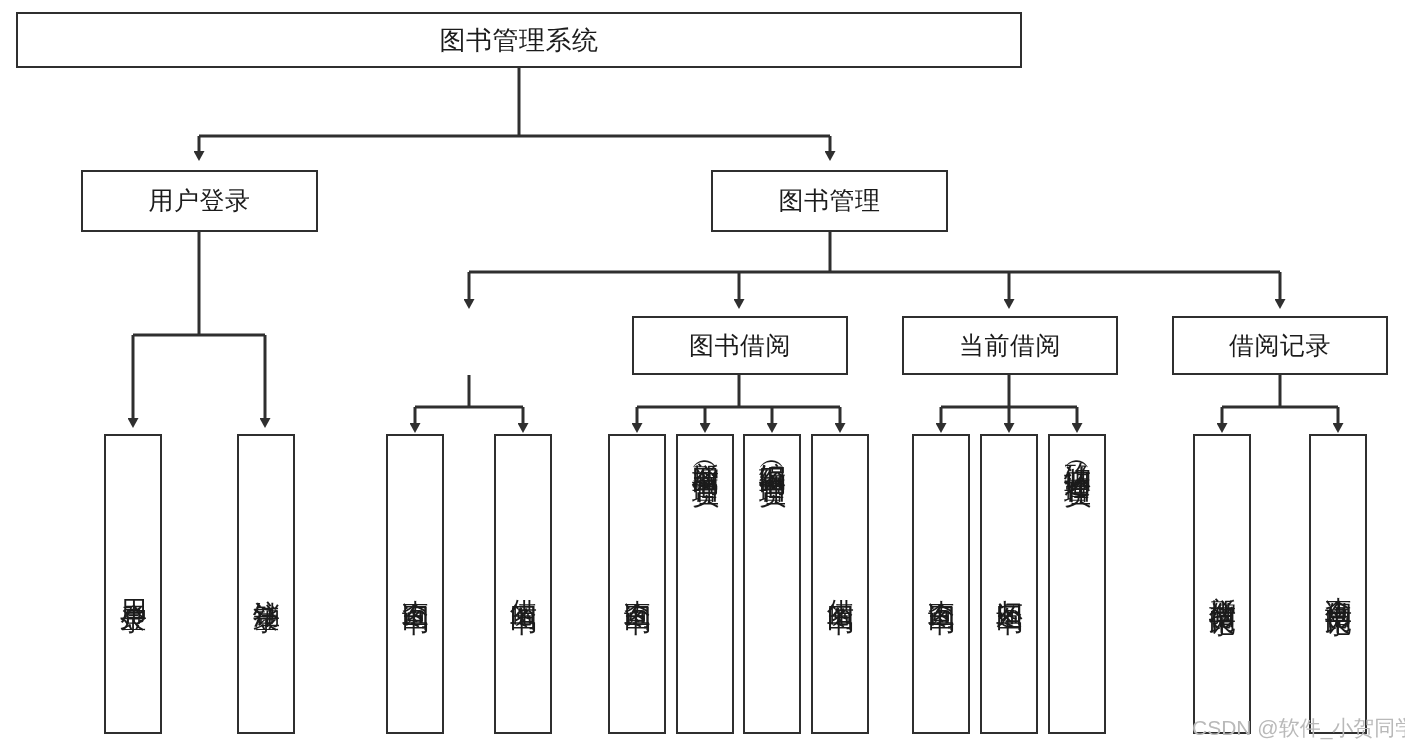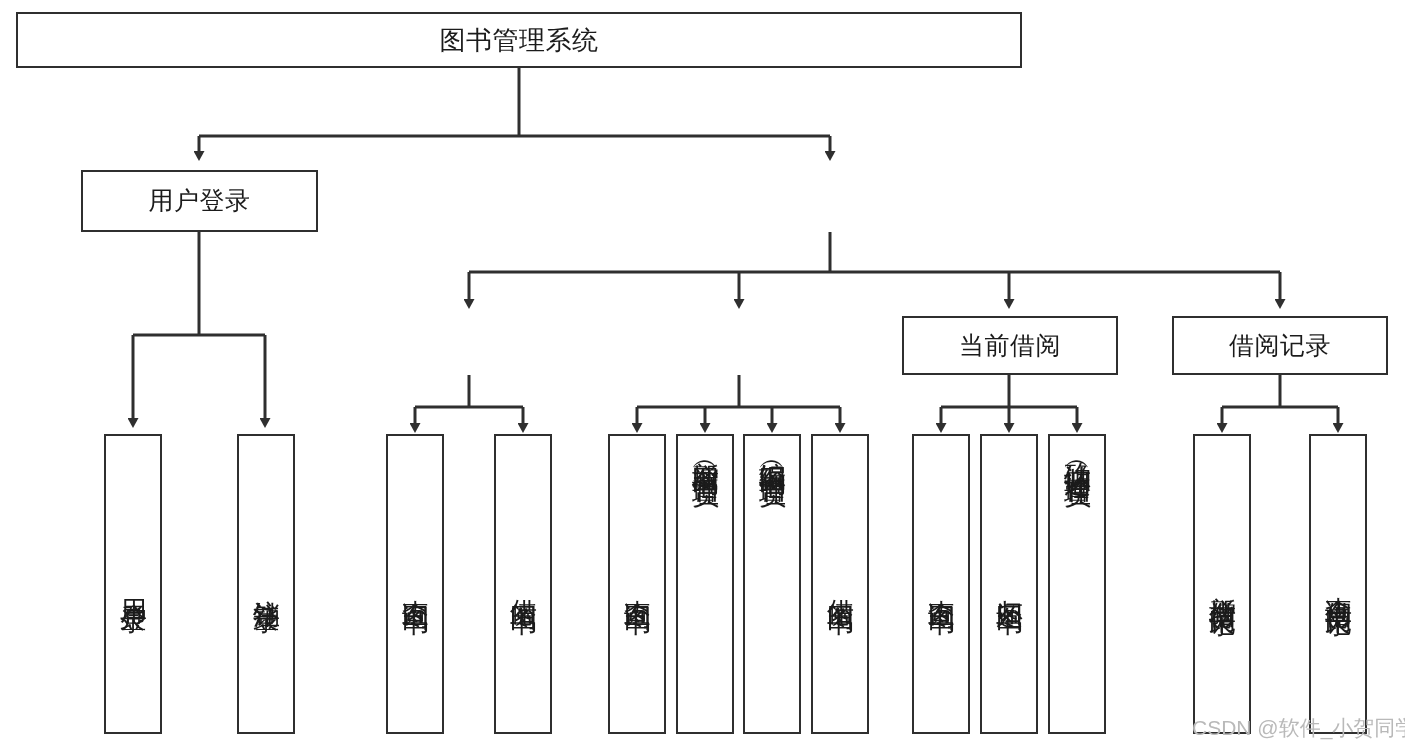--- a/index.html
+++ b/index.html
@@ -128,21 +128,27 @@
     </g>
   </svg>
 
   <div class="node root horizontal" style="left:16px; top:12px; width:1006px; height:56px;">
     <span class="label">图书管理系统</span>
   </div>
 
   <div class="node horizontal" style="left:81px; top:170px; width:237px; height:62px;">
     <span class="label">用户登录</span>
   </div>
-
+  <div class="node horizontal" style="left:711px; top:170px; width:237px; height:62px;">
+    <span class="label">图书管理</span>
+  </div>
+
+  <div class="node horizontal" style="left:632px; top:316px; width:216px; height:59px;">
+    <span class="label">图书借阅</span>
+  </div>
   <div class="node horizontal" style="left:1172px; top:316px; width:216px; height:59px;">
     <span class="label">借阅记录</span>
   </div>
   <div class="node horizontal" style="left:902px; top:316px; width:216px; height:59px;">
     <span class="label">当前借阅</span>
   </div>
 
   <div class="node vertical centered" style="left:104px; top:434px; width:58px; height:300px;">
     <span class="label">用户登录</span>
   </div>

